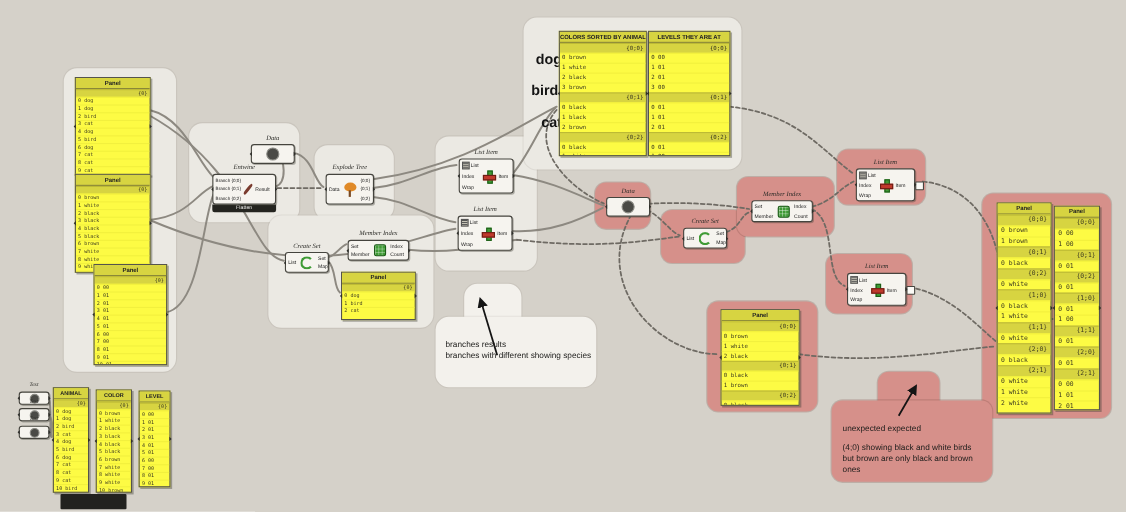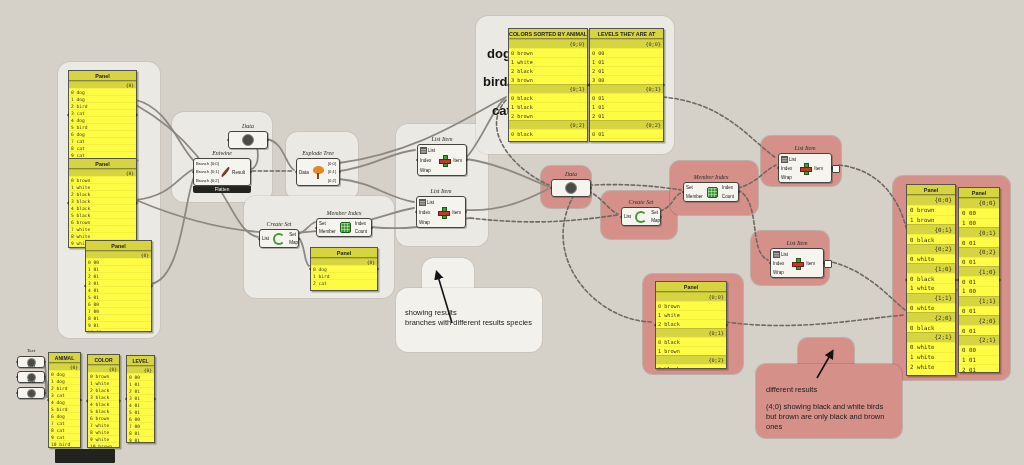--- a/index.html
+++ b/index.html
@@ -554,23 +554,23 @@
         <div class="pr-row">6 00</div>
         <div class="pr-row">7 00</div>
         <div class="pr-row">8 01</div>
         <div class="pr-row">9 01</div>
       </div>
   </div>
 
   <div class="darkstrip" style="left:55px;top:449px;width:60px;height:14px;"></div>
 
   <div class="ann" style="left:405px;top:308px;width:134px;">
-    <div>showing results</div>
-    <div>branches with different results species</div>
+    <div>branches results</div>
+    <div>branches with different showing species</div>
   </div>
   <div class="ann" style="left:766px;top:385px;width:134px;">
-    <div>different results</div>
+    <div>unexpected expected</div>
     <div style="height:7px;"></div>
     <div>(4;0) showing black and white birds</div>
     <div>but brown are only black and brown ones</div>
   </div>
 
 </div>
 
 </body></html>

